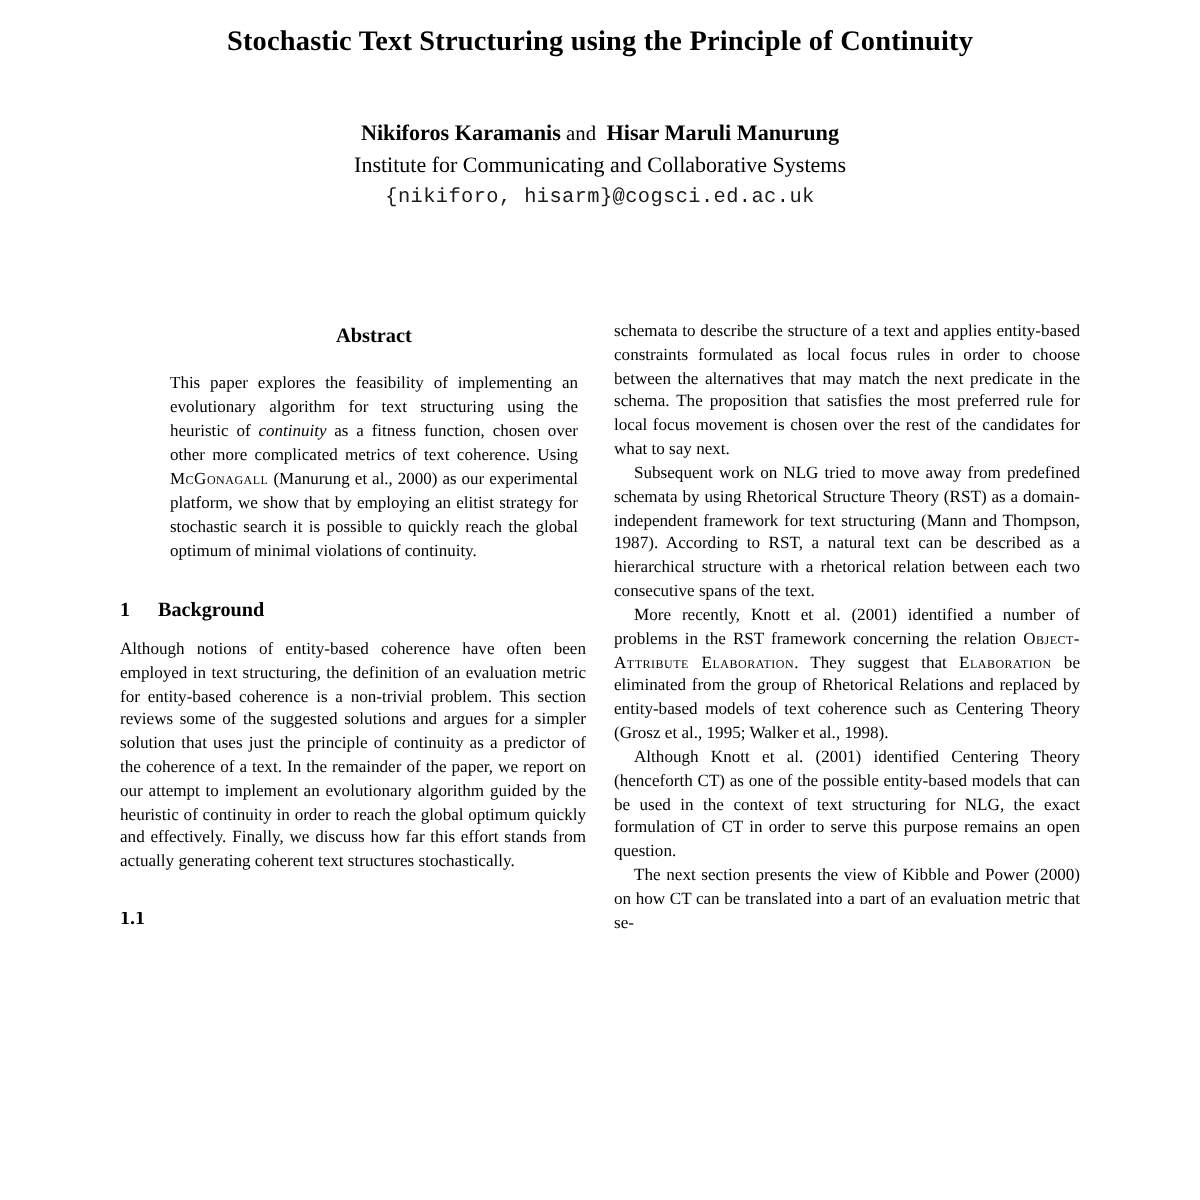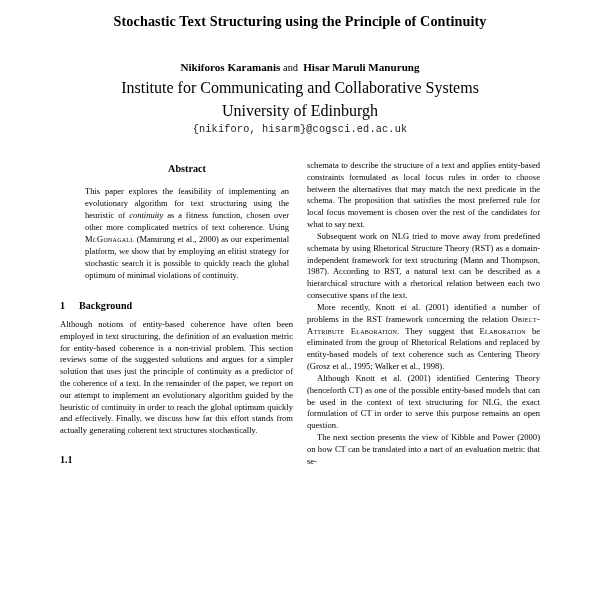--- a/index.html
+++ b/index.html
@@ -44,21 +44,21 @@
   .authors .name {
     font-weight: bold;
     font-size: 11.1px;
   }
   .authors .conj {
     font-weight: normal;
     font-size: 10.4px;
   }
   .affil-line {
     text-align: center;
-    font-size: 16px;
+    font-size: 11px;
     line-height: 1.45;
   }
   .email {
     text-align: center;
     font-family: "Liberation Mono", "DejaVu Sans Mono", monospace;
     font-size: 10.2px;
     letter-spacing: 0.2px;
     margin-top: 2px;
     color: #1a1a1a;
   }
@@ -146,21 +146,20 @@
 
 <div class="page">
 
   <h1 class="title">Stochastic Text Structuring using the Principle of Continuity</h1>
 
   <div class="authors">
     <span class="name">Nikiforos Karamanis</span><span class="conj">&nbsp;</span><span class="conj">and</span><span class="conj">&nbsp;&nbsp;</span><span class="name">Hisar Maruli Manurung</span>
   </div>
 
   <div class="affil-line">Institute for Communicating and Collaborative Systems</div>
-  <div class="affil-line">University of Edinburgh</div>
   <div class="email">{nikiforo, hisarm}@cogsci.ed.ac.uk</div>
 
   <div class="columns">
 
     <div class="col col-left">
 
       <div class="abstract-wrap">
         <div class="abstract-head">Abstract</div>
         <div class="abstract-body"><span>This paper explores the feasibility of implementing an evolutionary algorithm for text structuring using the heuristic of </span><span class="it">continuity</span><span> as a fitness function, chosen over other more complicated metrics of text coherence. Using </span><span class="sc">McGonagall</span><span> (Manurung et al., 2000) as our experimental platform, we show that by employing an elitist strategy for stochastic search it is possible to quickly reach the global optimum of minimal violations of continuity.</span></div>
       </div>

